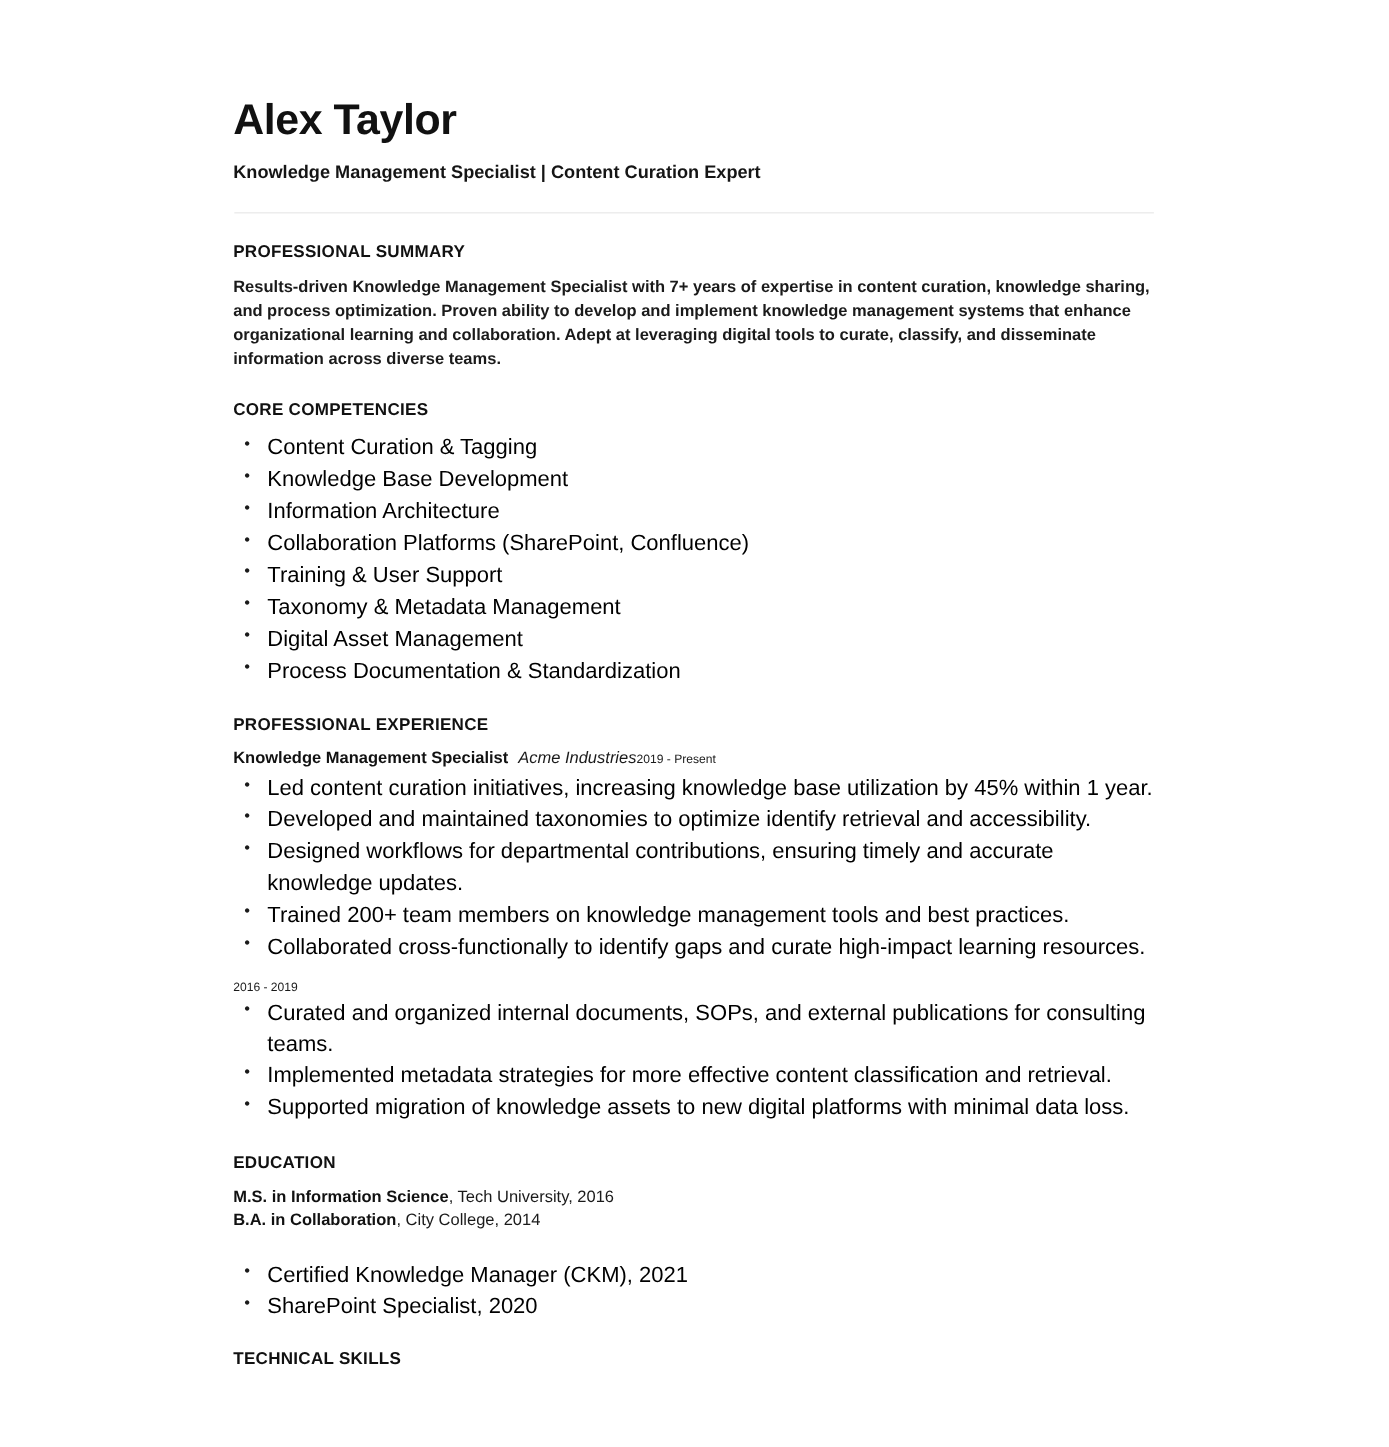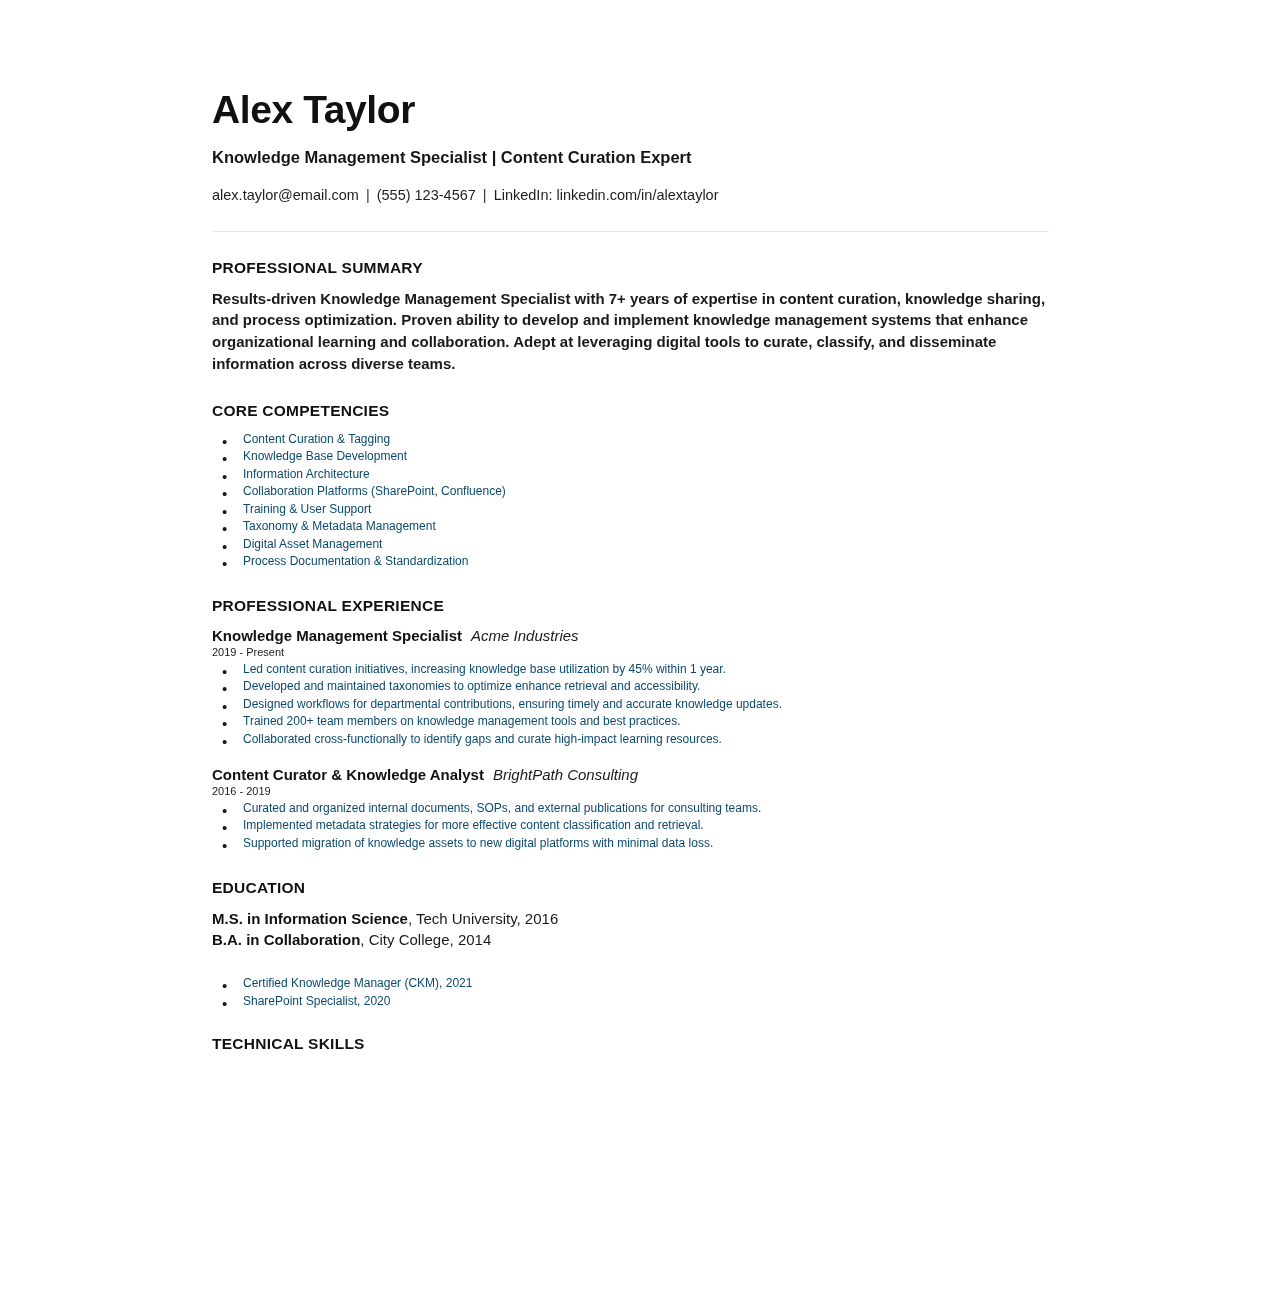--- a/index.html
+++ b/index.html
@@ -96,23 +96,23 @@
 
   
   ul.bullets {
     list-style: none;
     margin: 0;
     padding: 0;
   }
   ul.bullets > li {
     position: relative;
     padding-left: 31px;
-    font-size: 12px;
+    font-size: 20px;
     line-height: 1.42;
-    color: #0c4a6e;
+    color: #000000;
     margin: 0 0 0.5px 0;
   }
   ul.bullets > li::before {
     content: "\2022";
     position: absolute;
     left: 10px;
     top: 0;
     font-size: 15px;
     line-height: 1.42;
     color: #1a1a1a;
@@ -123,21 +123,20 @@
     margin-top: 2px;
   }
   .job + .job {
     margin-top: 17px;
   }
   .job-head {
     display: flex;
     align-items: baseline;
     justify-content: flex-start;
     margin-bottom: 3px;
-    flex-direction: column;
   }
   .job-head-left {
     font-size: 15px;
     line-height: 1.3;
     white-space: nowrap;
   }
   .job-title {
     font-weight: bold;
     color: #111111;
   }
@@ -168,23 +167,20 @@
 </style>
 </head>
 <body>
 
 <div class="page">
   <div class="resume">
 
     <div class="header">
       <h1 class="name">Alex Taylor</h1>
       <div class="tagline">Knowledge Management Specialist | Content Curation Expert</div>
-      <div class="contact">
-        <span>alex.taylor@email.com</span><span class="sep">|</span><span>(555) 123-4567</span><span class="sep">|</span><span>LinkedIn: linkedin.com/in/alextaylor</span>
-      </div>
     </div>
 
     <hr class="divider">
 
     <div class="section">
       <div class="section-title">PROFESSIONAL SUMMARY</div>
       <p class="paragraph">Results-driven Knowledge Management Specialist with 7+ years of expertise in content curation, knowledge sharing, and process optimization. Proven ability to develop and implement knowledge management systems that enhance organizational learning and collaboration. Adept at leveraging digital tools to curate, classify, and disseminate information across diverse teams.</p>
     </div>
 
     <div class="section">
@@ -206,32 +202,29 @@
 
       <div class="job">
         <div class="job-head">
           <div class="job-head-left">
             <span class="job-title">Knowledge Management Specialist</span><span class="job-company">Acme Industries</span>
           </div>
           <div class="job-dates">2019 - Present</div>
         </div>
         <ul class="bullets">
           <li>Led content curation initiatives, increasing knowledge base utilization by 45% within 1 year.</li>
-          <li>Developed and maintained taxonomies to optimize enhance retrieval and accessibility.</li>
+          <li>Developed and maintained taxonomies to optimize identify retrieval and accessibility.</li>
           <li>Designed workflows for departmental contributions, ensuring timely and accurate knowledge updates.</li>
           <li>Trained 200+ team members on knowledge management tools and best practices.</li>
           <li>Collaborated cross-functionally to identify gaps and curate high-impact learning resources.</li>
         </ul>
       </div>
 
       <div class="job">
         <div class="job-head">
-          <div class="job-head-left">
-            <span class="job-title">Content Curator &amp; Knowledge Analyst</span><span class="job-company">BrightPath Consulting</span>
-          </div>
           <div class="job-dates">2016 - 2019</div>
         </div>
         <ul class="bullets">
           <li>Curated and organized internal documents, SOPs, and external publications for consulting teams.</li>
           <li>Implemented metadata strategies for more effective content classification and retrieval.</li>
           <li>Supported migration of knowledge assets to new digital platforms with minimal data loss.</li>
         </ul>
       </div>
     </div>
 

